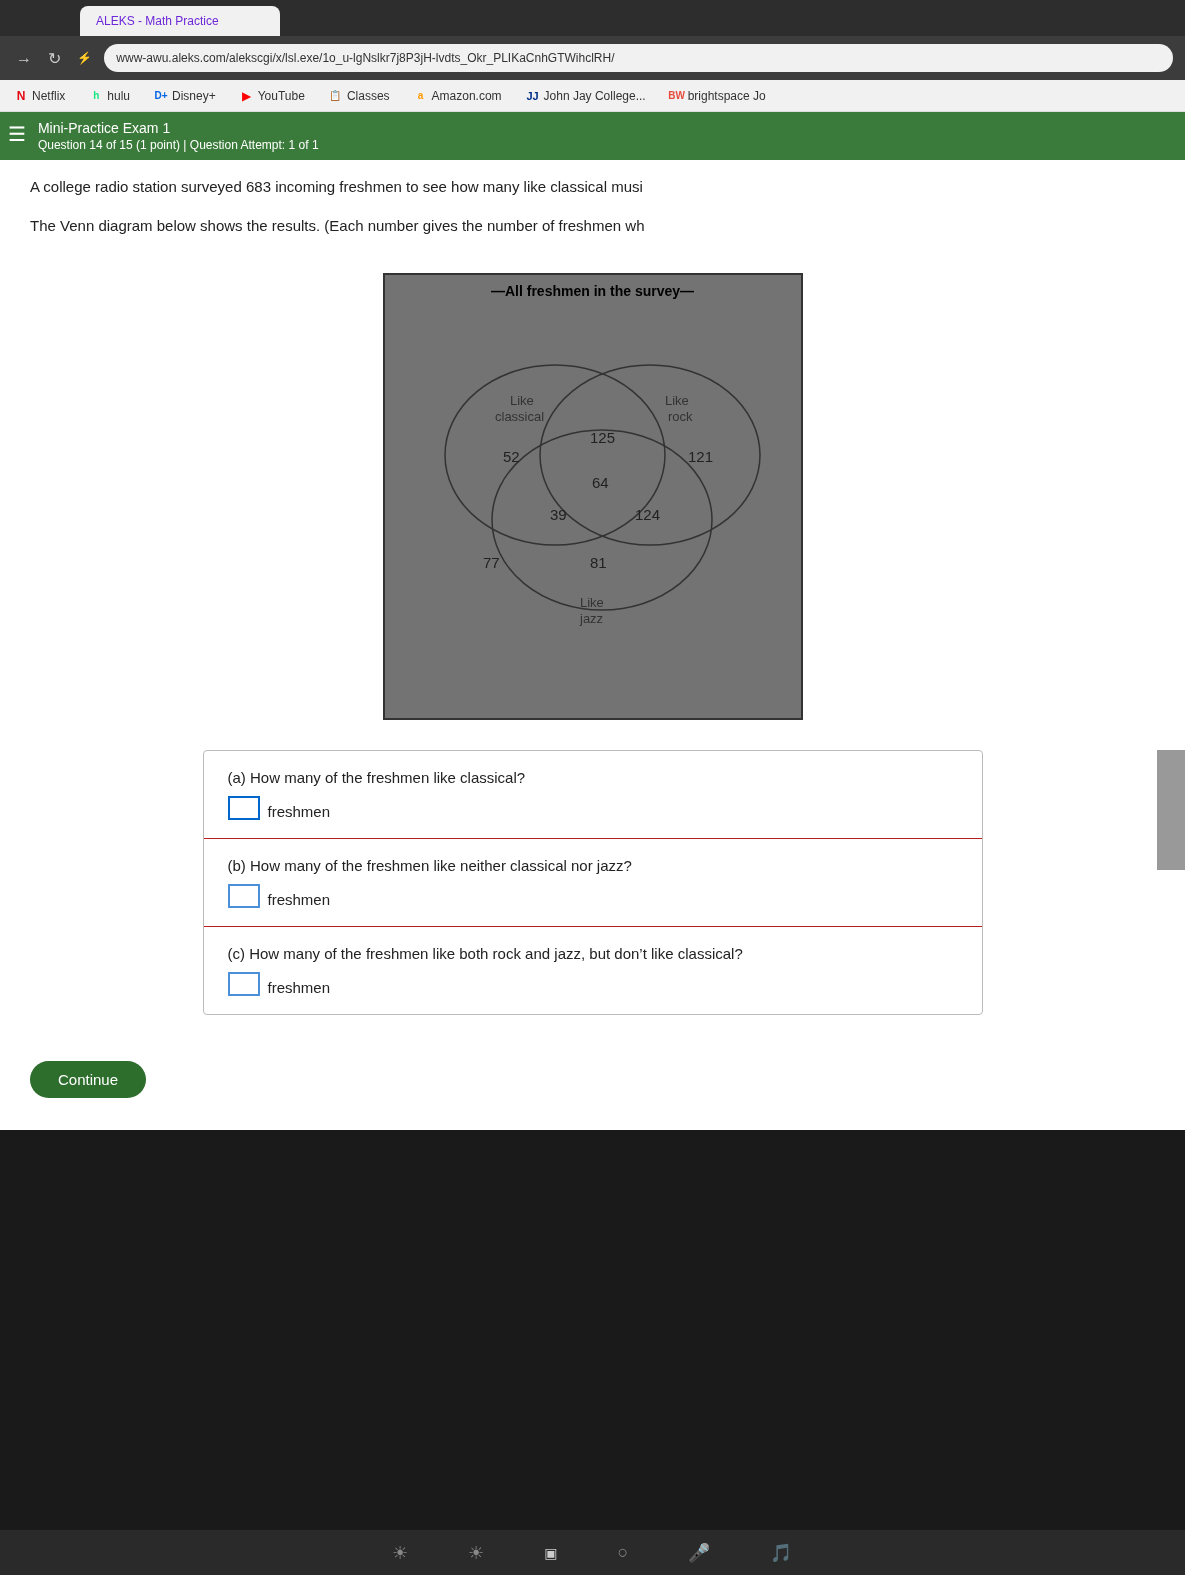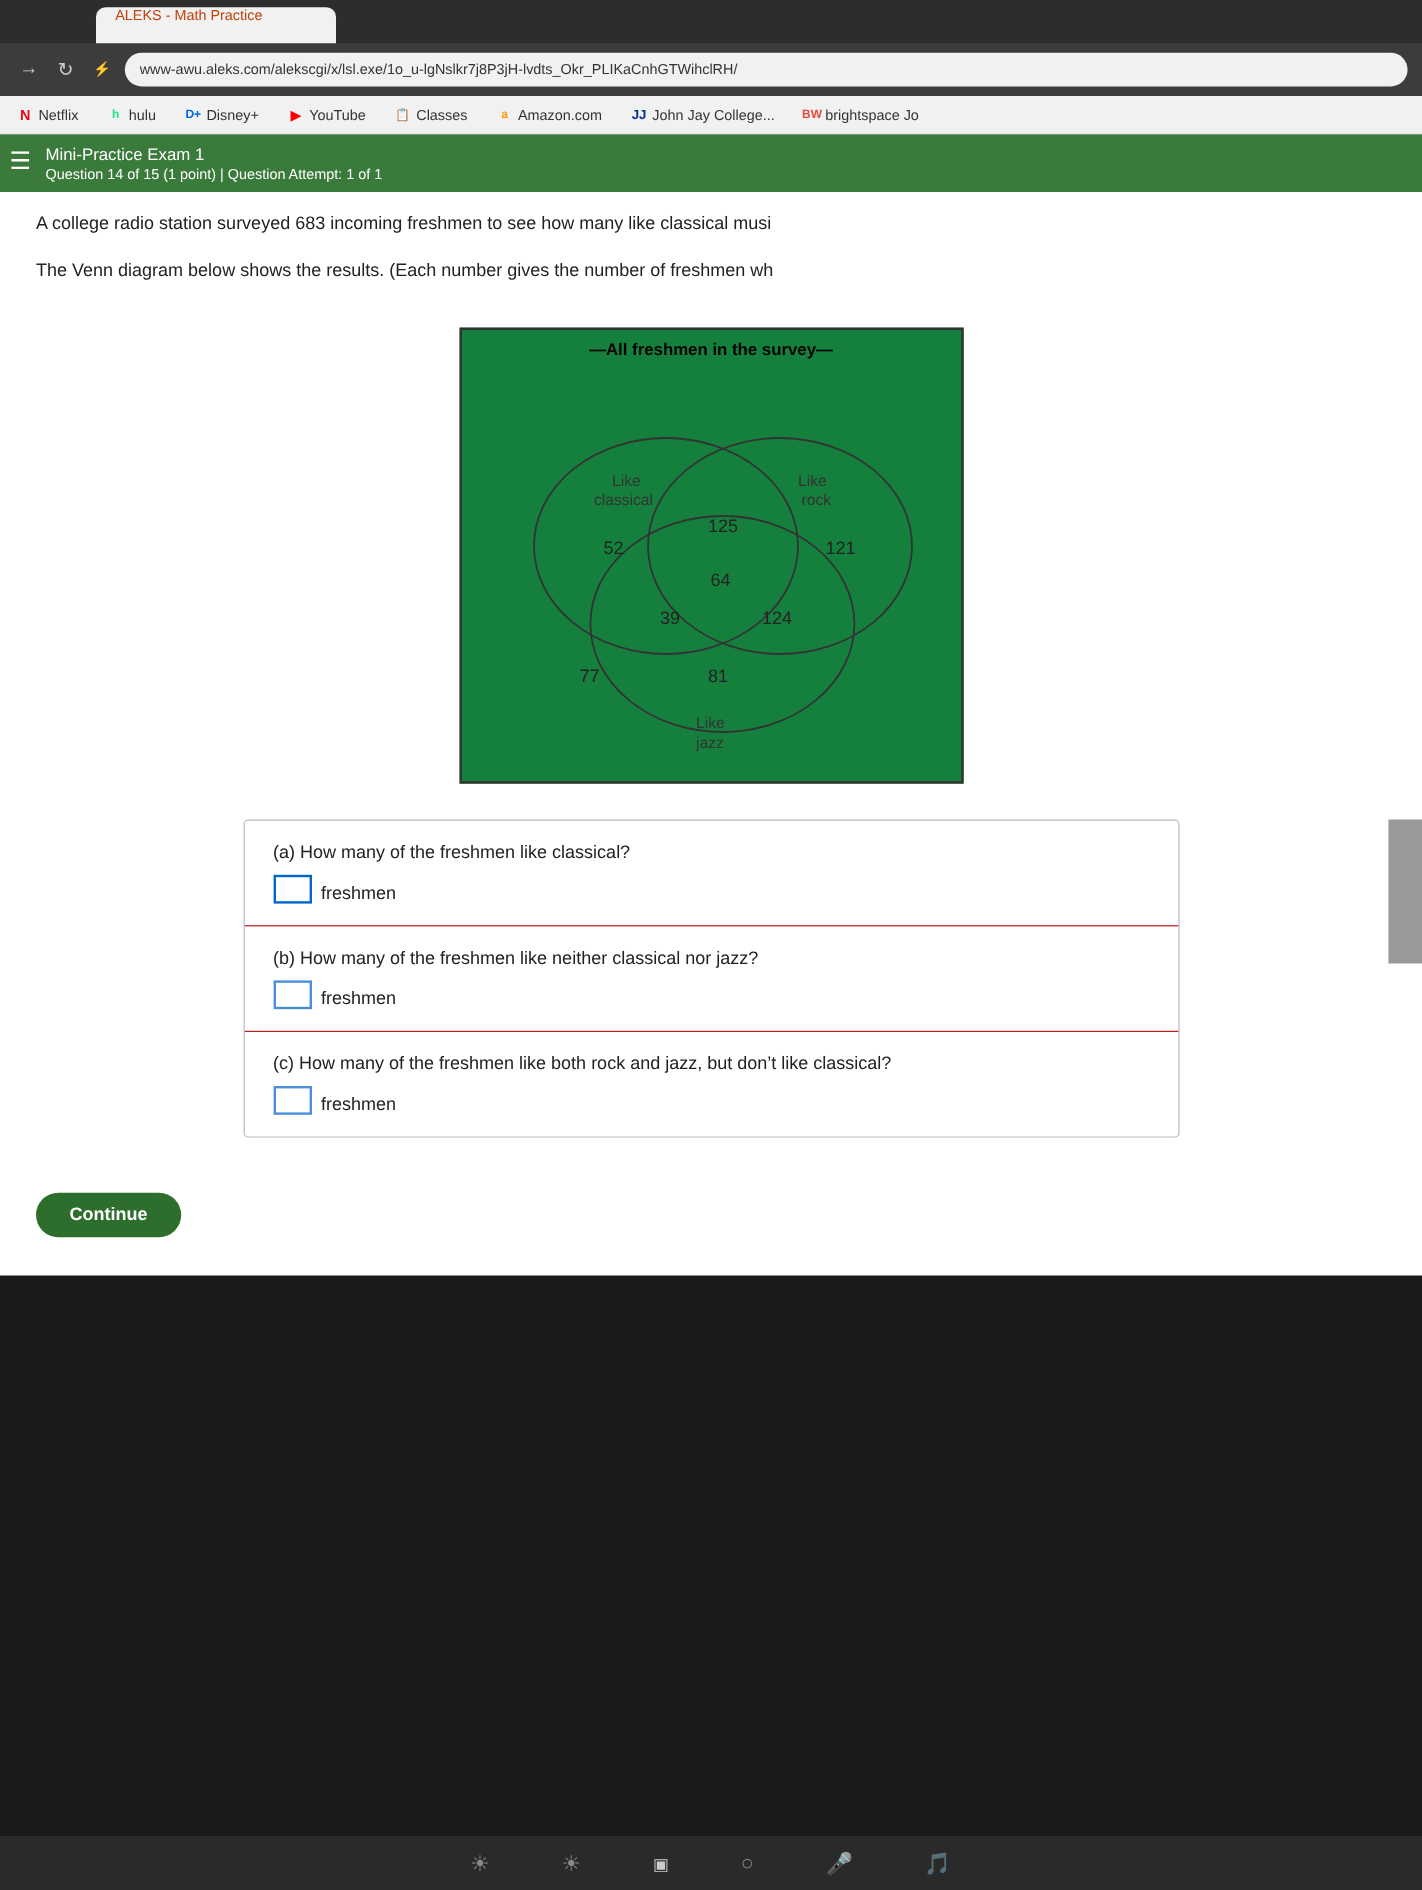--- a/index.html
+++ b/index.html
@@ -24,23 +24,24 @@
       display: flex;
       align-items: flex-end;
       padding-left: 80px;
     }
 
     .tab-active {
       background: #f1f1f1;
       height: 30px;
       padding: 0 16px;
       display: flex;
+      align-items: center;
       border-radius: 8px 8px 0 0;
       font-size: 12px;
-      color: #c2410c;
+      color: #6d28d9;
       min-width: 200px;
     }
 
     .address-bar-row {
       background: #3c3c3c;
       height: 44px;
       display: flex;
       align-items: center;
       padding: 0 12px;
       gap: 8px;
@@ -164,22 +165,22 @@
       justify-content: center;
       margin: 20px auto;
       width: 420px;
     }
 
     .venn-wrapper {
       border: 2px solid #333;
       padding: 20px;
       position: relative;
       width: 420px;
-      height: 380px;
-      background: #15803d;
+      height: 447px;
+      background: #737373;
     }
 
     .venn-title {
       text-align: center;
       font-weight: bold;
       font-size: 14px;
       margin-bottom: 10px;
       position: absolute;
       top: 8px;
       left: 0; right: 0;
@@ -250,21 +251,21 @@
       margin-left: 0;
     }
 
     .continue-btn {
       background: #2d6e2d;
       color: white;
       border: none;
       border-radius: 20px;
       padding: 10px 28px;
       font-size: 15px;
-      font-weight: bold;
+      font-weight: normal;
       cursor: pointer;
       margin-left: 0;
     }
 
     
     .taskbar {
       position: fixed;
       bottom: 0;
       width: 1185px;
       background: #2a2a2a;

